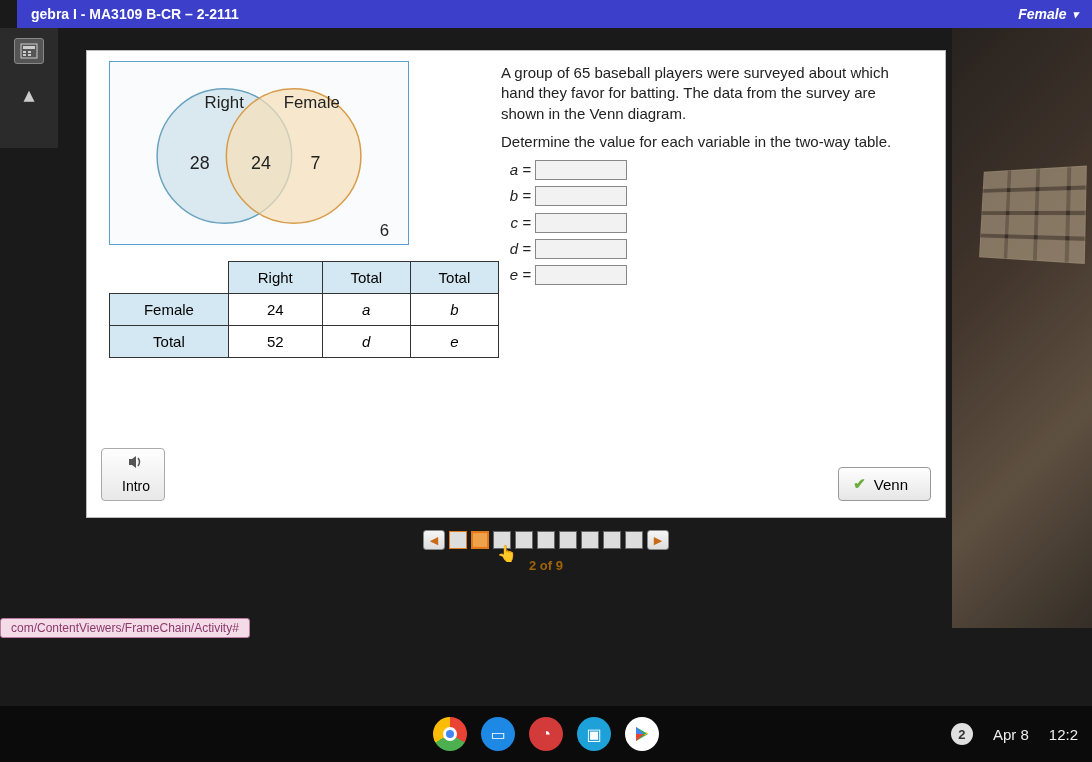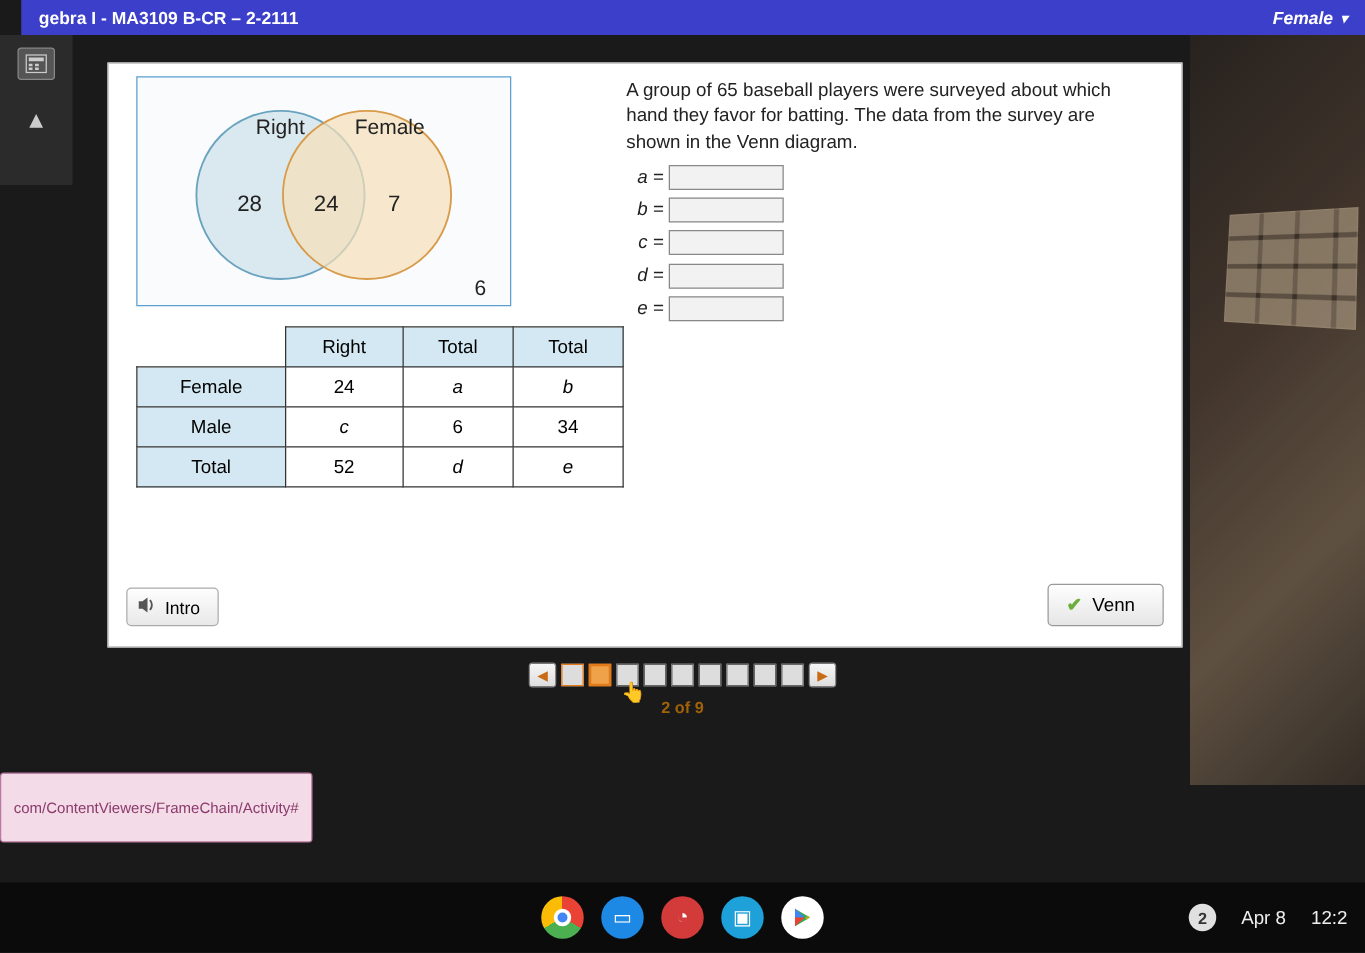--- a/index.html
+++ b/index.html
@@ -110,27 +110,28 @@
     width: 92px;
     height: 20px;
     border: 1px solid #888;
     background: #f2f2f2;
     padding: 0 4px;
     font-size: 14px;
   }
   .intro-btn {
     position: absolute;
     left: 14px; bottom: 16px;
-    padding: 6px 14px 6px 8px;
+    padding: 6px 14px 6px 20px;
     border: 1px solid #aaa;
     border-radius: 4px;
     background: linear-gradient(#fefefe,#e8e8e8);
     font-size: 14px;
     display:flex; align-items:center; gap:6px;
     cursor: pointer;
+    flex-direction: column;
   }
   .done-btn {
     position: absolute;
     right: 14px; bottom: 16px;
     padding: 7px 22px 7px 14px;
     border: 1px solid #999;
     border-radius: 4px;
     background: linear-gradient(#fefefe,#e6e6e6);
     font-size: 15px;
     display:flex; align-items:center; gap:8px;
@@ -178,21 +179,21 @@
     font-size: 13px;
     font-weight: bold;
   }
   .url-pill {
     position: absolute;
     left: 0; top: 618px;
     background: #f3dbe8;
     color: #8b3a6b;
     border: 1px solid #bb7aa0;
     border-radius: 3px;
-    padding: 20px 10px;
+    padding: 2px 10px;
     font-size: 12px;
   }
   .taskbar {
     position: absolute;
     left: 0; bottom: 0;
     width: 100%;
     height: 56px;
     background: #0b0b0b;
     display: flex;
     align-items: center;
@@ -291,37 +292,32 @@
         <th>Total</th>
         <th>Total</th>
       </tr>
       <tr>
         <th>Female</th>
         <td>24</td>
         <td class="ital">a</td>
         <td class="ital">b</td>
       </tr>
       <tr>
-        <th>Male</th>
-        <td class="ital">c</td>
-        <td>6</td>
-        <td>34</td>
-      </tr>
-      <tr>
         <th>Total</th>
         <td>52</td>
         <td class="ital">d</td>
         <td class="ital">e</td>
       </tr>
     </tbody>
       </table>
   </div>
 
   <div class="question">
     <p>A group of 65 baseball players were surveyed about which hand they favor for batting. The data from the survey are shown in the Venn diagram.</p>
+    <p>Determine the value for each variable in the two-way table.</p>
     <div class="answers">
       <div class="ans-row">
           <span class="label">a =</span>
           <input type="text" style="">
         </div>
       <div class="ans-row">
           <span class="label">b =</span>
           <input type="text" style="">
         </div>
       <div class="ans-row">

